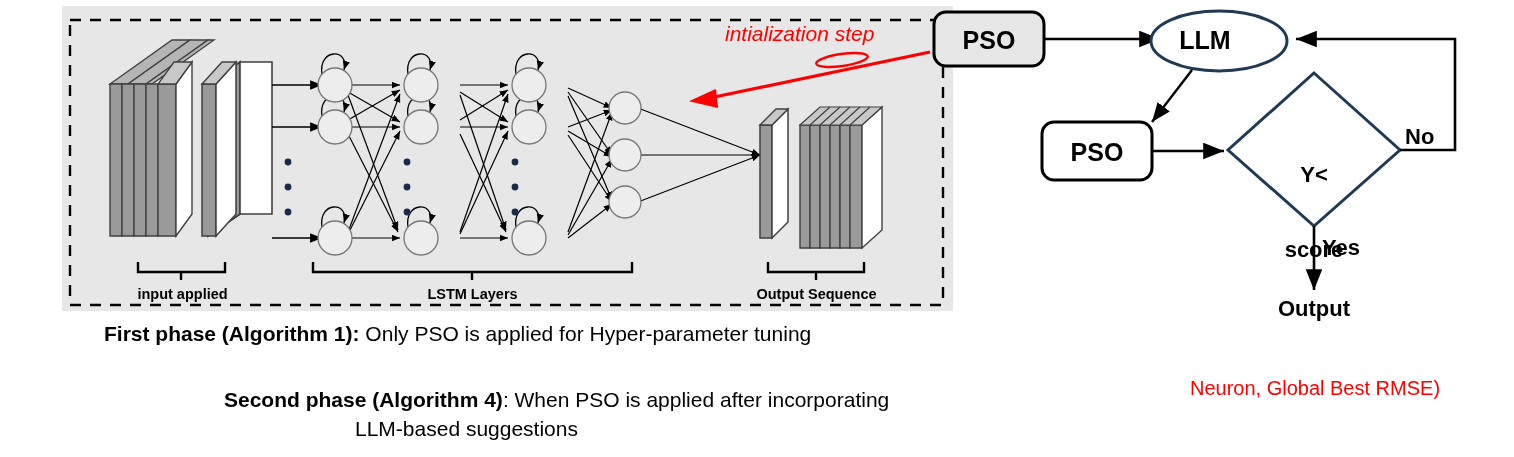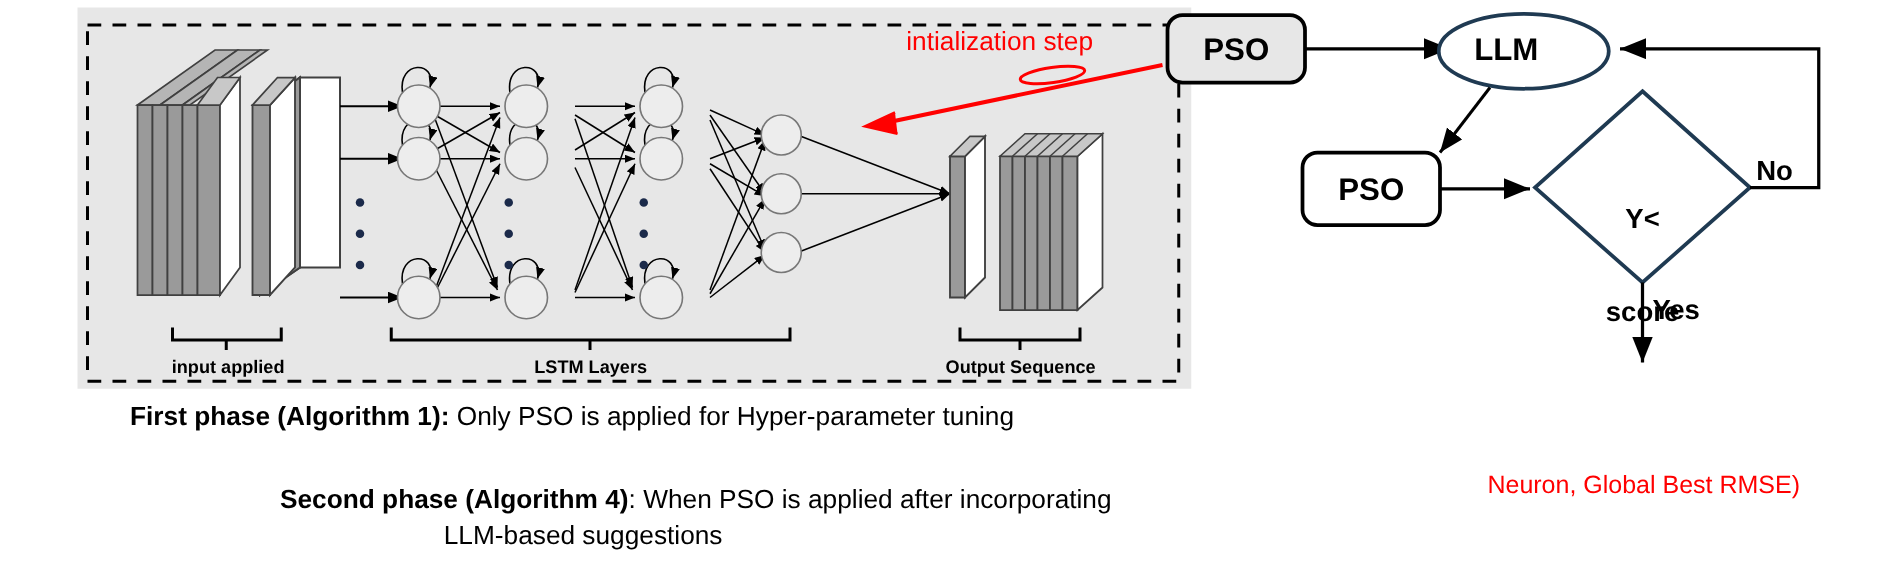--- a/index.html
+++ b/index.html
@@ -213,37 +213,38 @@
       <line x1="1314" y1="226" x2="1314" y2="290" stroke="#000" stroke-width="2.6" marker-end="url(#ah)"></line>
     </g>
   </svg>
 
   <div class="txt lbl-small" style="left:110px;top:286px;width:145px;text-align:center;">input applied</div>
 
   <div class="txt lbl-small" style="left:400px;top:286px;width:145px;text-align:center;">LSTM Layers</div>
 
   <div class="txt lbl-small" style="left:744px;top:286px;width:145px;text-align:center;">Output Sequence</div>
 
-  <div class="txt init-lbl" style="left:725px;top:22px;">intialization step</div>
+  <div class="txt init-lbl" style="left:725px;top:22px;font-style:italic;">intialization step</div>
 
   <div class="txt node-lbl" style="left:934px;top:26px;width:110px;text-align:center;">PSO</div>
 
   <div class="txt node-lbl" style="left:1151px;top:26px;width:108px;text-align:center;">LLM</div>
 
   <div class="txt node-lbl" style="left:1042px;top:138px;width:110px;text-align:center;">PSO</div>
 
   <div class="txt dec-lbl" style="left:1254px;top:112px;width:120px;">
     <div>Y&lt;</div>
     <div>score</div>
   </div>
 
   <div class="txt yn-lbl" style="left:1405px;top:124px;">No</div>
 
   <div class="txt yn-lbl" style="left:1322px;top:235px;">Yes</div>
 
+  <div class="txt out-title" style="left:1234px;top:296px;width:160px;text-align:center;">Output</div>
 
   <div class="txt out-sub" style="left:1150px;top:326px;width:330px;">
     <div>Neuron, Global Best RMSE)</div>
   </div>
 
   <div class="txt cap" style="left:72px;top:322px;margin-left:32px;"><span class="cap-bold">First phase (Algorithm 1):</span><span> Only PSO is applied for Hyper-parameter tuning</span></div>
 
   <div class="txt cap" style="left:224px;top:388px;"><span class="cap-bold">Second phase (Algorithm 4)</span><span>: When PSO is applied after incorporating</span></div>
 
   <div class="txt cap" style="left:355px;top:417px;">LLM-based suggestions</div>

